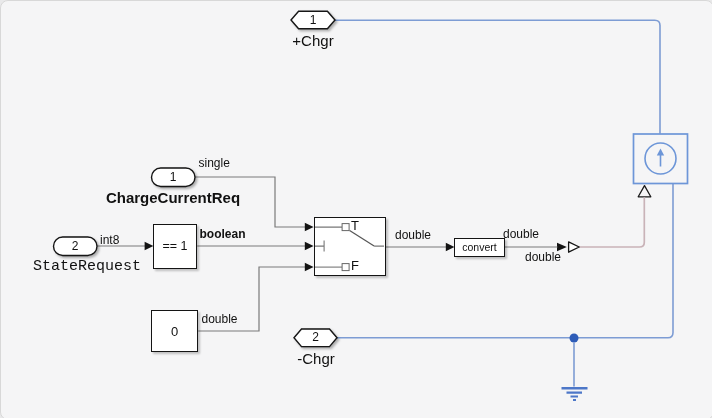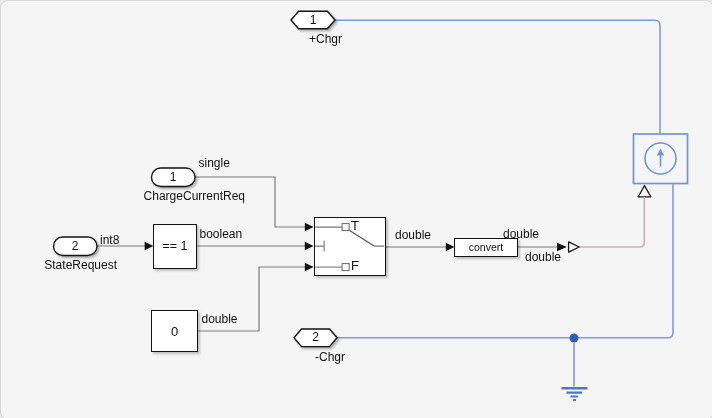--- a/index.html
+++ b/index.html
@@ -9,21 +9,21 @@
     background:var(--background,#f5f5f6);
     border:1px solid #d8d8d8;border-radius:8px;
     overflow:hidden;
     font-family:"Liberation Sans","DejaVu Sans",sans-serif;
     color:var(--text,#111111);
   }
   #wires{position:absolute;left:0;top:0;z-index:1;}
   .lbl{position:absolute;white-space:nowrap;z-index:2;line-height:1.1;}
   .center{text-align:center;}
   .type{font-size:12px;}
-  .pname{font-size:12px;text-align:right;}
+  .pname{font-size:15px;}
   .pnum{font-size:12px;}
   .blk{
     position:absolute;z-index:2;box-sizing:border-box;
     background:#ffffff;border:1.4px solid var(--block-border,#141414);
     box-shadow:2px 2px 2px rgba(0,0,0,0.22);
     display:flex;align-items:center;justify-content:center;
   }
   .sig{stroke:var(--signal,#7a7a7a);stroke-width:1.2;fill:none;}
   .elec{stroke:var(--electrical,#7d9cd4);stroke-width:1.6;fill:none;}
   .phys{stroke:var(--physical,#c9b3b8);stroke-width:1.7;fill:none;}
@@ -87,40 +87,40 @@
     <rect class="portshape" filter="url(#ds)" x="52.5" y="236" width="43.5" height="18.5" rx="9.2"></rect>
   </svg>
 
   <div class="lbl pnum center" style="left:290px;top:12.5px;width:44px;">1</div>
   <div class="lbl pnum center" style="left:293px;top:330px;width:43px;">2</div>
   <div class="lbl pnum center" style="left:150px;top:169.5px;width:44px;">1</div>
   <div class="lbl pnum center" style="left:52px;top:238.5px;width:44px;">2</div>
 
   <div class="lbl pname center" style="left:283px;top:31.5px;width:58px;">+Chgr</div>
   <div class="lbl pname center" style="left:286px;top:349.5px;width:58px;">-Chgr</div>
-  <div class="lbl pname center" style="left:100px;top:188.5px;width:144px;">ChargeCurrentReq</div>
-  <div class="lbl pname center" style="left:32px;top:257.5px;width:84px;">StateRequest</div>
+  <div class="lbl pname center" style="left:100px;top:188.5px;width:144px;font-weight:bold;">ChargeCurrentReq</div>
+  <div class="lbl pname center" style="left:32px;top:257.5px;width:84px;font-family:Liberation Mono, monospace;">StateRequest</div>
 
   <div class="lbl type" style="left:197.5px;top:155.5px;">single</div>
   <div class="lbl type" style="left:99px;top:225.5px;margin-top:7px;">int8</div>
-  <div class="lbl type" style="left:198.5px;top:227px;">boolean</div>
+  <div class="lbl type" style="left:198.5px;top:227px;font-weight:bold;">boolean</div>
   <div class="lbl type" style="left:200.5px;top:311.5px;">double</div>
   <div class="lbl type" style="left:394px;top:227.5px;">double</div>
   <div class="lbl type" style="left:502px;top:227px;">double</div>
   <div class="lbl type" style="left:524px;top:249.5px;">double</div>
 
   <div class="blk" style="left:152px;top:222.5px;width:44px;height:45.5px;font-size:12.5px;">
     <span>== 1</span>
   </div>
 
   <div class="blk" style="left:150px;top:309px;width:47px;height:42px;font-size:13px;">
     <span>0</span>
   </div>
 
-  <div class="blk" style="left:453px;top:236.5px;width:64px;height:19px;font-size:10.5px;">
+  <div class="blk" style="left:453px;top:236.5px;width:51px;height:19px;font-size:10.5px;">
     <span>convert</span>
   </div>
 
   <div class="blk" id="switch-block" style="left:313px;top:215.5px;width:72px;height:59.5px;">
     <svg width="69" height="57" viewBox="0 0 69 57">
       <path class="inner" d="M0,9.1 H27.1"></path>
       <rect x="27.1" y="5.6" width="7" height="7" fill="#ffffff" stroke="#666" stroke-width="1"></rect>
       <path d="M34.6,12.6 L59.1,28.1" stroke="#555" stroke-width="1.2" fill="none"></path>
       <path class="inner" d="M59.1,28.1 H69"></path>
       <path class="inner" d="M0,28.1 H9.1 M9.1,22.6 V33.6"></path>

